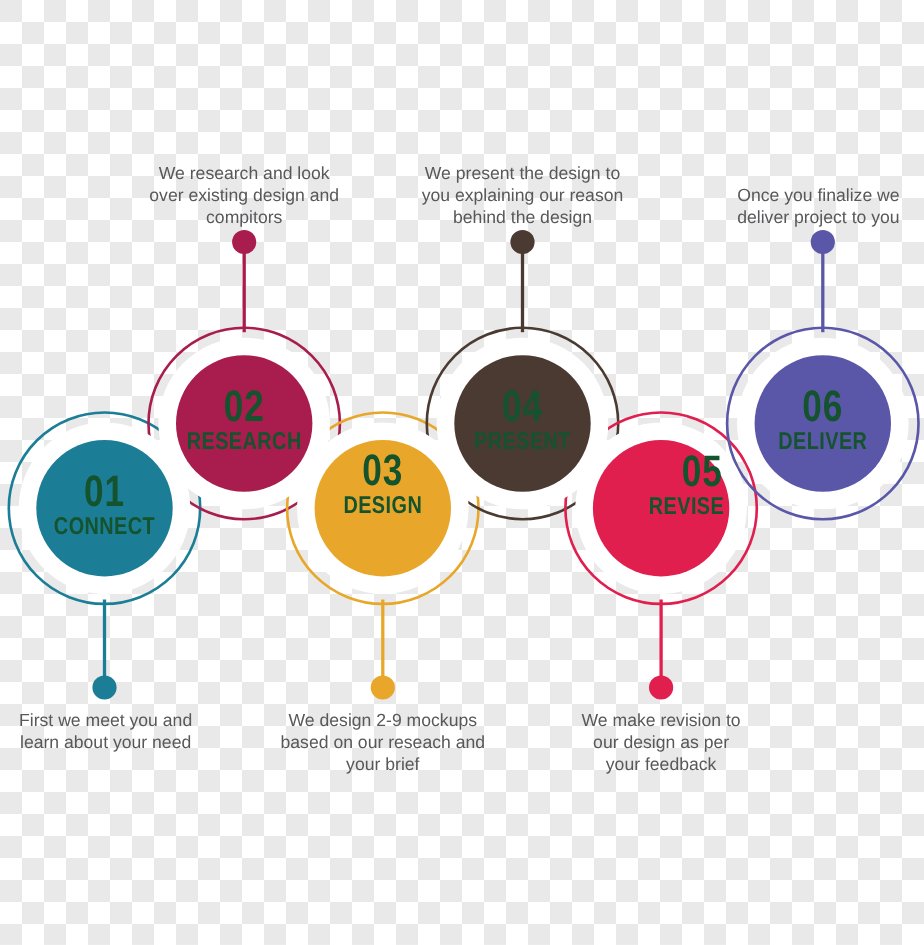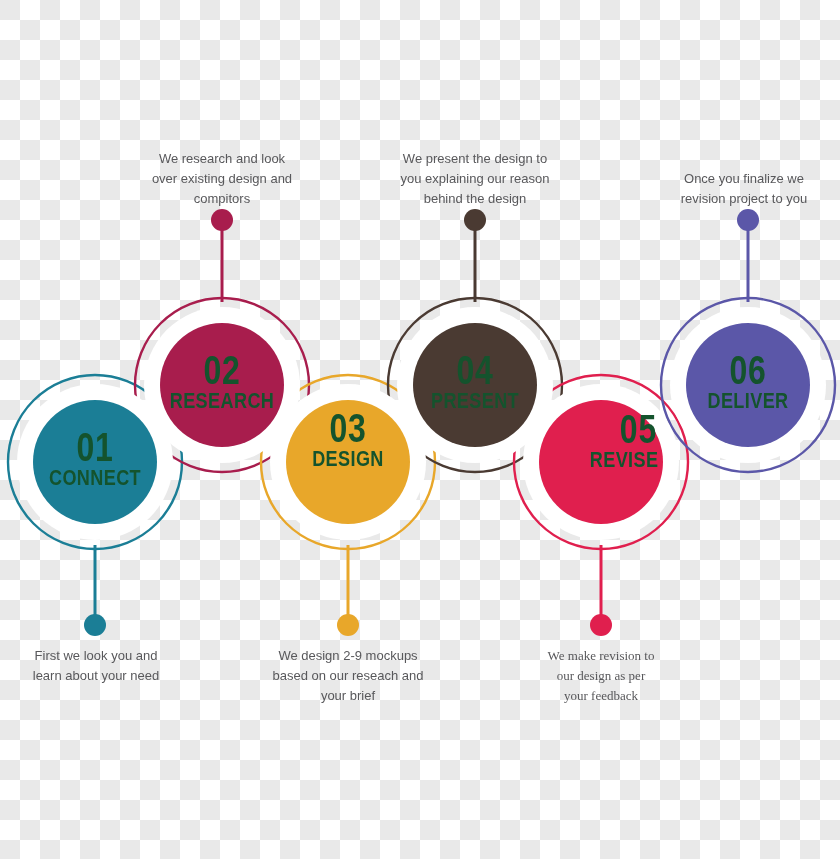--- a/index.html
+++ b/index.html
@@ -10,21 +10,21 @@
       repeating-conic-gradient(#ffffff 0% 25%, #e9e9e9 0% 50%) 0 0 / 40px 40px;
     position:relative;
     overflow:hidden;
   }
   #stage{position:absolute;inset:0;}
   svg#art{position:absolute;left:0;top:0;width:840px;height:859px;}
 
   .cap{
     position:absolute;
     color:#58585b;
-    font-size:13px;
+    font-size:16px;
     line-height:20px;
     text-align:center;
     font-family:"Liberation Sans", sans-serif;
     white-space:pre-line;
   }
   .node-label{
     position:absolute;
     text-align:center;
     color:#14532d;
     pointer-events:none;
@@ -127,30 +127,30 @@
       <div class="node-label" style="left: 531px; top: 410px; width: 140px; text-align: right;">
         <span class="node-num">05</span>
         <span class="node-name">REVISE</span>
       </div>
       <div class="node-label" style="left: 678px; top: 351px; width: 140px;">
         <span class="node-num">06</span>
         <span class="node-name">DELIVER</span>
       </div>
     </div>
   <div id="captions">
-      <div class="cap" style="left: 0px; width: 192px; color: rgb(88, 88, 91); top: 646px;">First we look you and
+      <div class="cap" style="left: 0px; width: 192px; color: rgb(88, 88, 91); top: 646px;">First we meet you and
 learn about your need</div>
       <div class="cap" style="left: 110px; width: 224px; color: rgb(88, 88, 91); top: 149px;">We research and look
 over existing design and
 compitors</div>
       <div class="cap" style="left: 236px; width: 224px; color: rgb(88, 88, 91); top: 646px;">We design 2-9 mockups
 based on our reseach and
 your brief</div>
       <div class="cap" style="left: 363px; width: 224px; color: rgb(88, 88, 91); top: 149px;">We present the design to
 you explaining our reason
 behind the design</div>
-      <div class="cap" style="left: 501px; width: 200px; color: rgb(88, 88, 91); top: 646px; font-family: Liberation Serif, serif;">We make revision to
+      <div class="cap" style="left: 501px; width: 200px; color: rgb(88, 88, 91); top: 646px;">We make revision to
 our design as per
 your feedback</div>
       <div class="cap" style="left: 648px; width: 192px; color: rgb(88, 88, 91); top: 169px;">Once you finalize we
-revision project to you</div>
+deliver project to you</div>
     </div>
 </div>
 
 </body></html>

